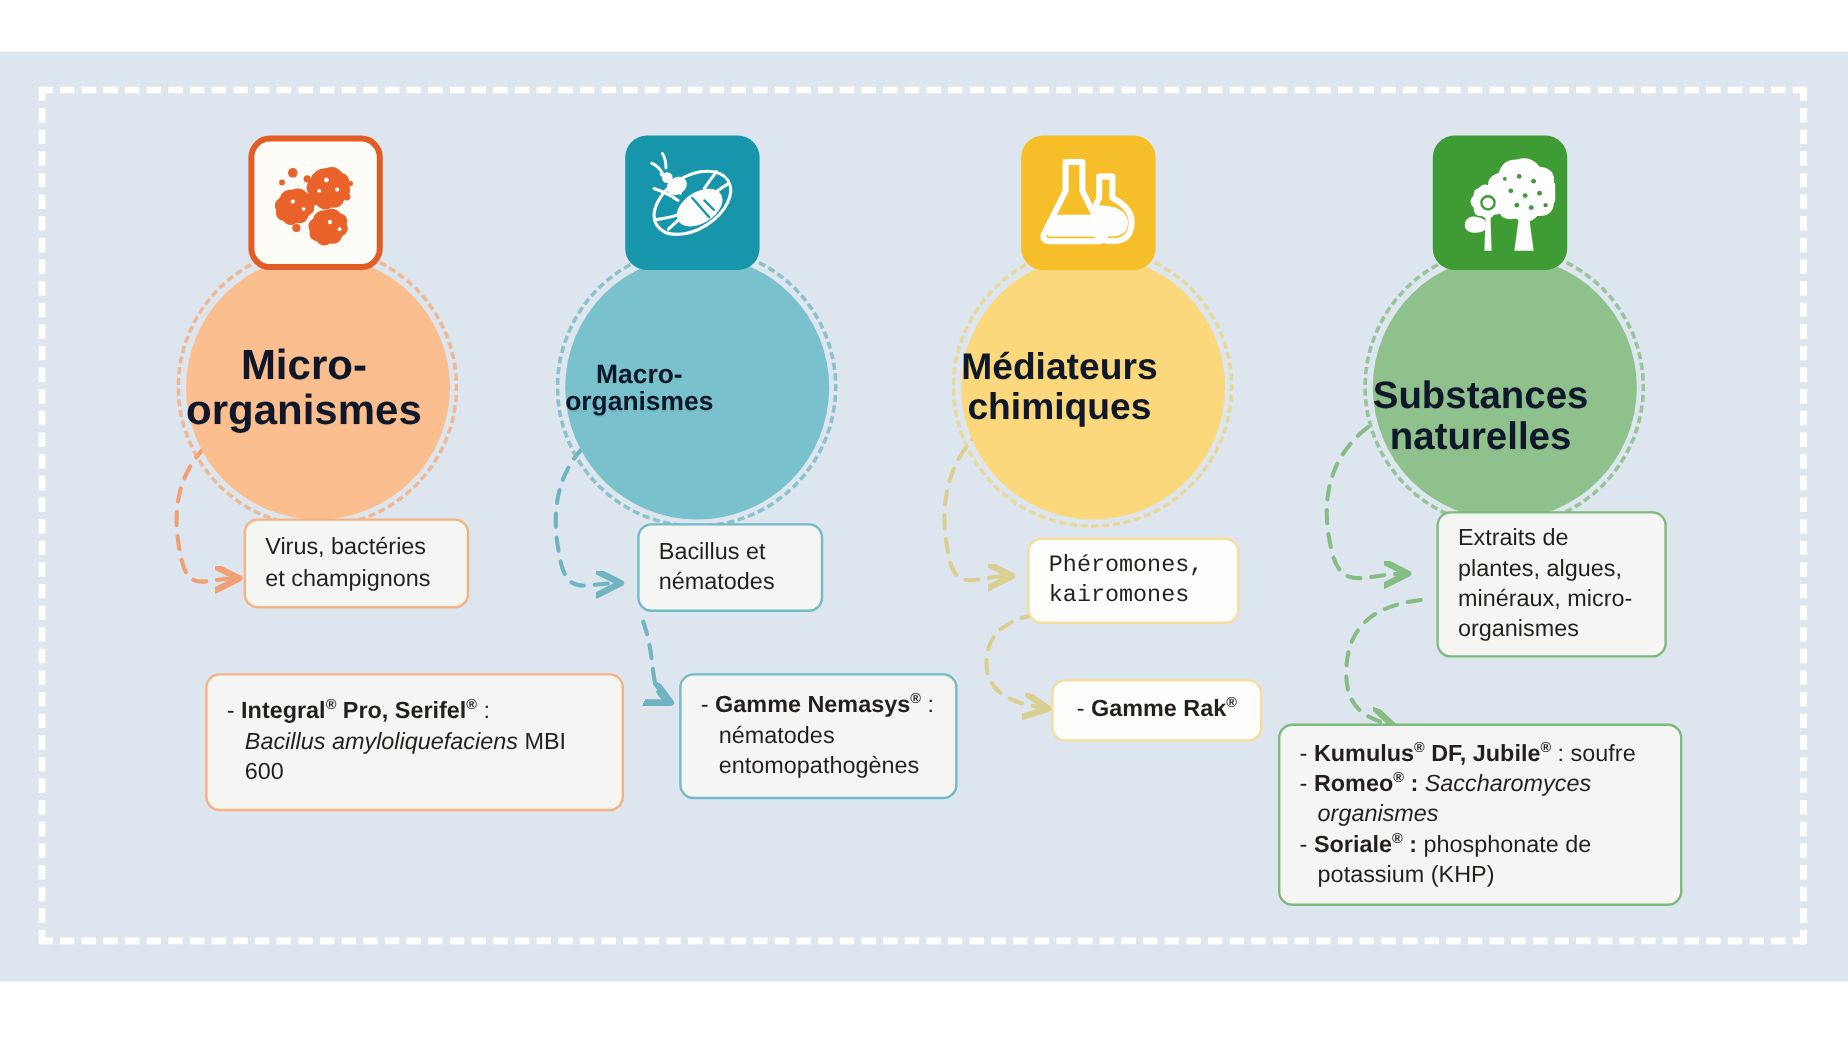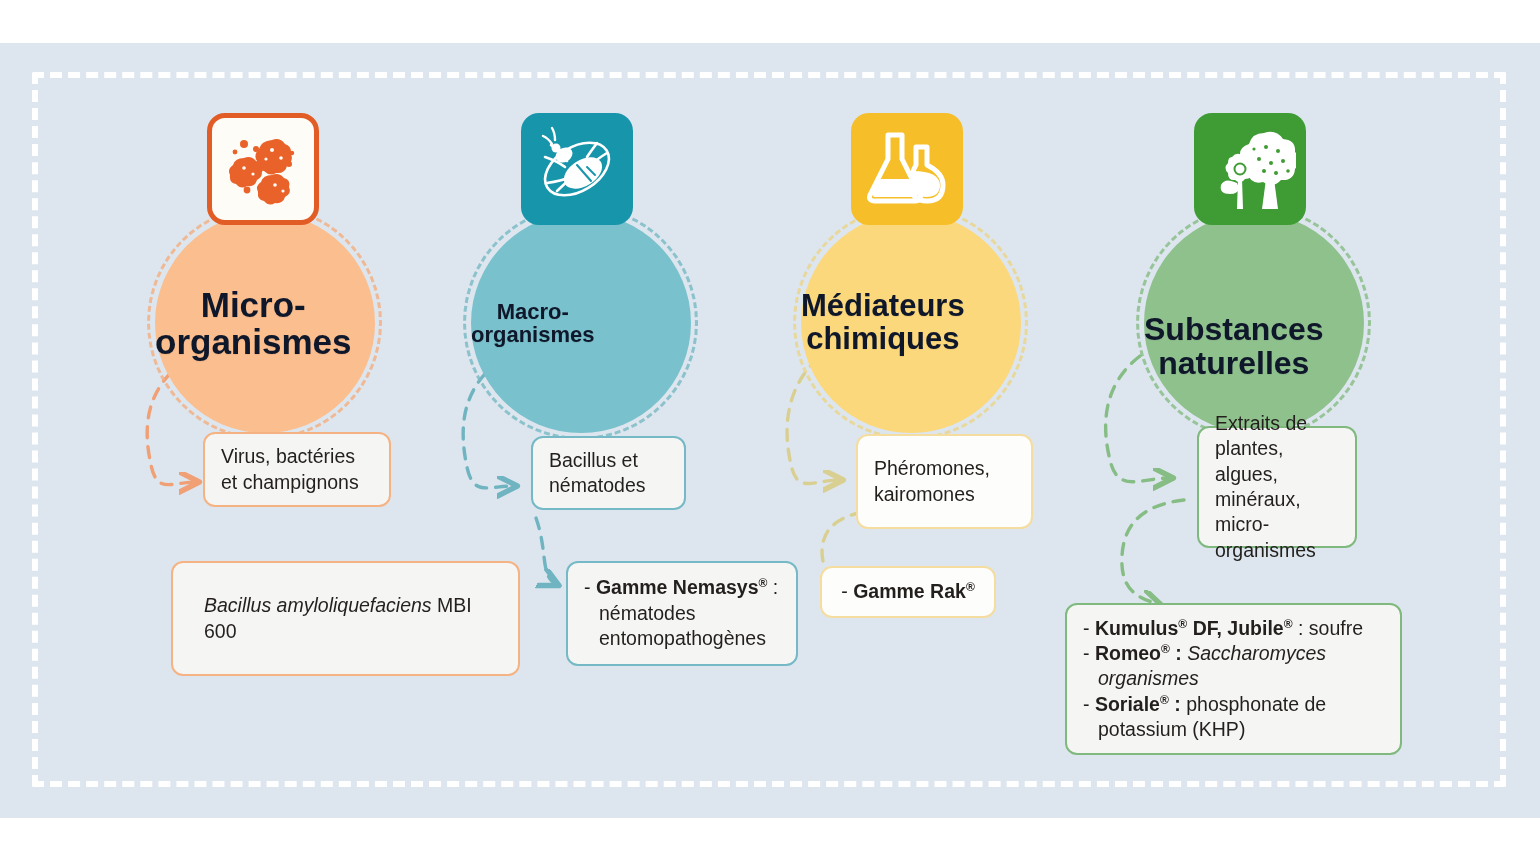--- a/index.html
+++ b/index.html
@@ -152,20 +152,21 @@
         <circle cx="61" cy="63" r="1.6"></circle>
       </g>
     </svg>
   </div>
   <div class="box" style="left:203px; top:432px; width:188px; height:75px; border:2.5px solid #f5b384;">
     <span class="inner" style="white-space:pre-line;">Virus, bactéries
 et champignons</span>
   </div>
   <div class="box" style="left:171px; top:561px; width:349px; height:115px; border:2.5px solid #f5b384;">
     <div class="inner">
+      <span class="li">- <b class="b">Integral<sup class="reg">®</sup> Pro, Serifel<sup class="reg">®</sup></b> :</span>
       <span class="li" style="padding-left:15px; text-indent:0;"><i class="it">Bacillus amyloliquefaciens</i> MBI 600</span>
     </div>
   </div>
 
   <div class="ring" style="left:463px; top:205px; width:235px; height:235px; border-color:rgba(120,185,196,0.8);"></div>
   <div class="circle" style="left:471px; top:213px; width:220px; height:220px; background:#79c1cc; font-size:22px;">
     <span style="white-space:pre-line;">Macro-
 organismes</span>
   </div>
   <div class="icon-tile" style="left:521px; top:113px; width:112px; height:112px; background:#1795ab;">
@@ -220,25 +221,25 @@
       <g fill="#ffffff">
         <path d="M13 50 L49 50 Q56 64 52 68 L10 68 Q5 64 13 50 Z"></path>
         <path d="M49 42 Q75 42 76 56 Q76 68 62 68 Q49 68 49 56 Z"></path>
       </g>
       <g fill="none" stroke="#ffffff" stroke-width="3.4" stroke-linecap="round">
         <path d="M20 56 L14 64"></path>
         <path d="M57 52 Q54 58 57 63"></path>
       </g>
     </svg>
   </div>
-  <div class="box white" style="left:856px; top:434px; width:177px; height:95px; border:2.5px solid #f5dda0;">
+  <div class="box white" style="left:856px; top:448px; width:177px; height:72px; border:2.5px solid #f5dda0;font-family:Liberation Mono, monospace;">
     <span class="inner" style="white-space:pre-line;">Phéromones,
 kairomones</span>
   </div>
-  <div class="box white" style="left:820px; top:566px; width:176px; height:52px; border:2.5px solid #f5dda0; justify-content:center;">
+  <div class="box white" style="left:876px; top:566px; width:176px; height:52px; border:2.5px solid #f5dda0; justify-content:center;">
     <div class="inner" style="text-align:center;">
       <span>- <b class="b">Gamme Rak<sup class="reg">®</sup></b></span>
     </div>
   </div>
 
   <div class="ring" style="left:1136px; top:205px; width:235px; height:235px; border-color:rgba(140,190,138,0.85);"></div>
   <div class="circle" style="left:1144px; top:213px; width:220px; height:220px; background:#8fc18d; font-size:32px;">
     <span style="white-space:pre-line;margin-top:48px;">Substances
 naturelles</span>
   </div>
@@ -258,21 +259,21 @@
           <circle cx="67" cy="38" r="2"></circle>
         <circle cx="79" cy="36" r="2"></circle>
           <circle cx="60" cy="46" r="2"></circle>
         <circle cx="72" cy="48" r="2"></circle>
           <circle cx="84" cy="46" r="1.8"></circle>
         <circle cx="50" cy="24" r="1.6"></circle>
       </g>
       <circle cx="36" cy="44" r="5.5" fill="none" stroke="#3f9c35" stroke-width="2"></circle>
     </svg>
   </div>
-  <div class="box" style="left:1197px; top:426px; width:160px; height:122px; border:2.5px solid #7fb97e;">
+  <div class="box" style="left:1197px; top:426px; width:192px; height:122px; border:2.5px solid #7fb97e;">
     <span class="inner" style="white-space:pre-line;">Extraits de
 plantes, algues,
 minéraux, micro-
 organismes</span>
   </div>
   <div class="box" style="left:1065px; top:603px; width:337px; height:152px; border:2.5px solid #7fb97e;">
     <div class="inner">
       <span class="li">- <b class="b">Kumulus<sup class="reg">®</sup> DF, Jubile<sup class="reg">®</sup></b> : soufre</span>
       <span class="li">- <b class="b">Romeo<sup class="reg">®</sup> :</b> <i class="it">Saccharomyces</i></span>
       <span class="li" style="padding-left:15px; text-indent:0;"><i class="it">organismes</i></span>

